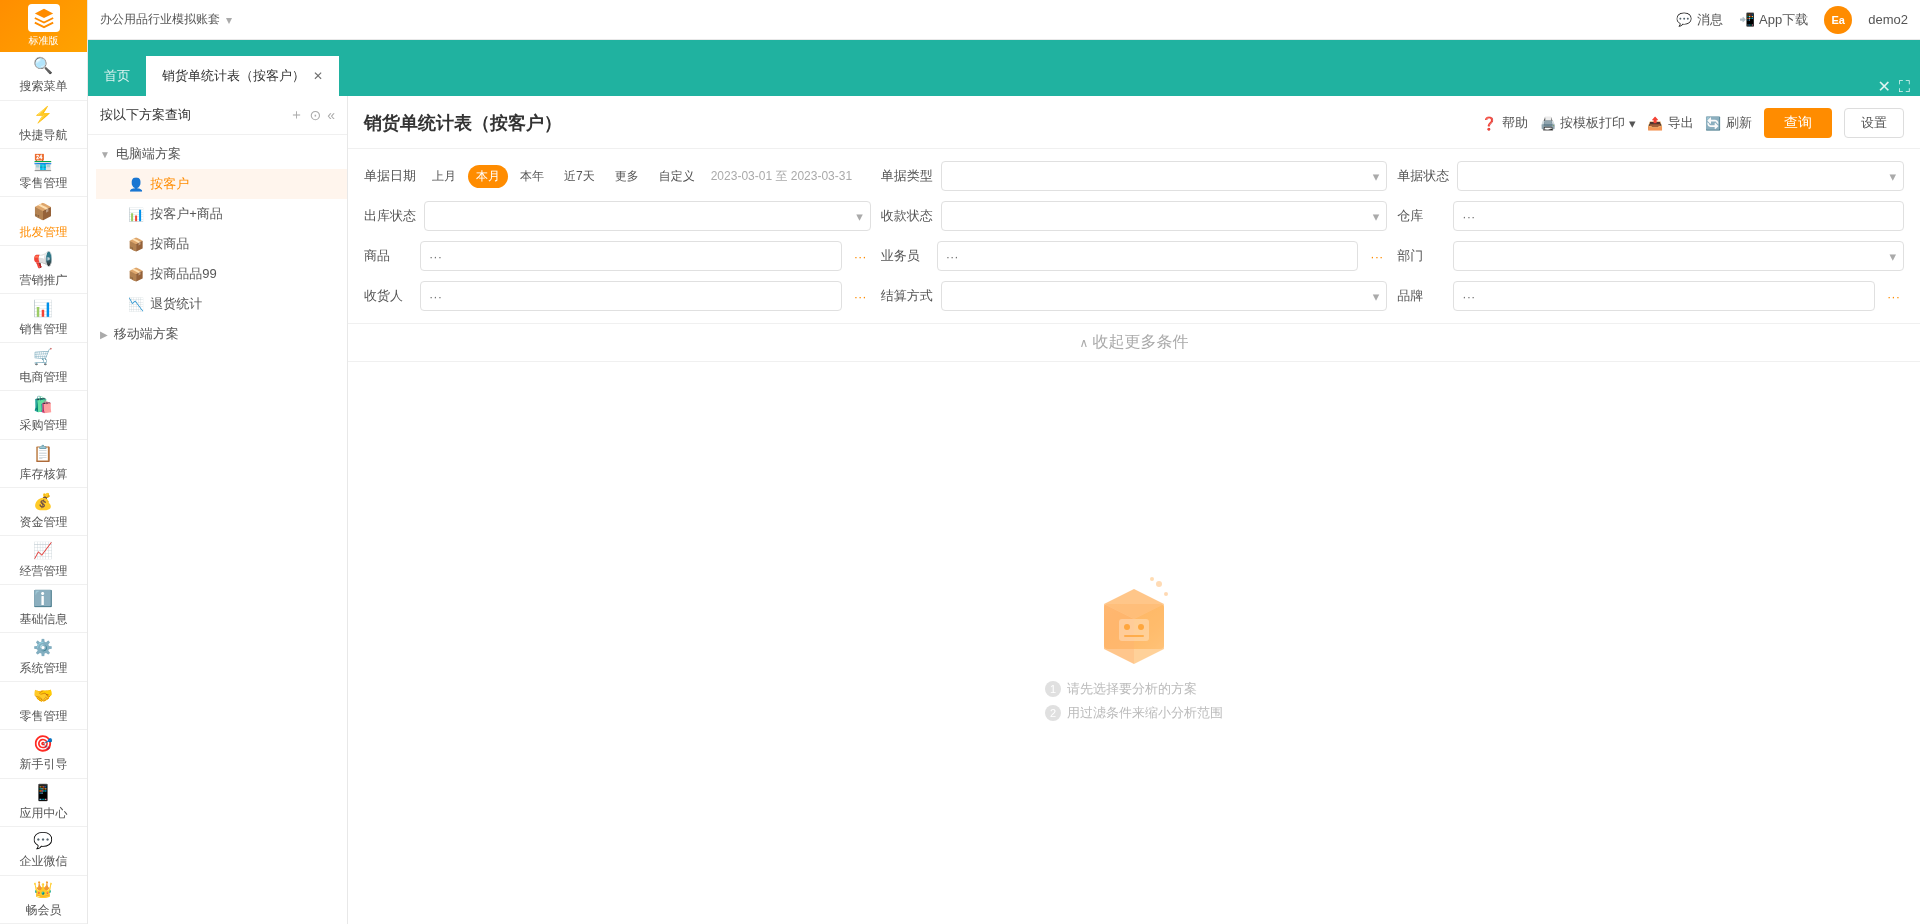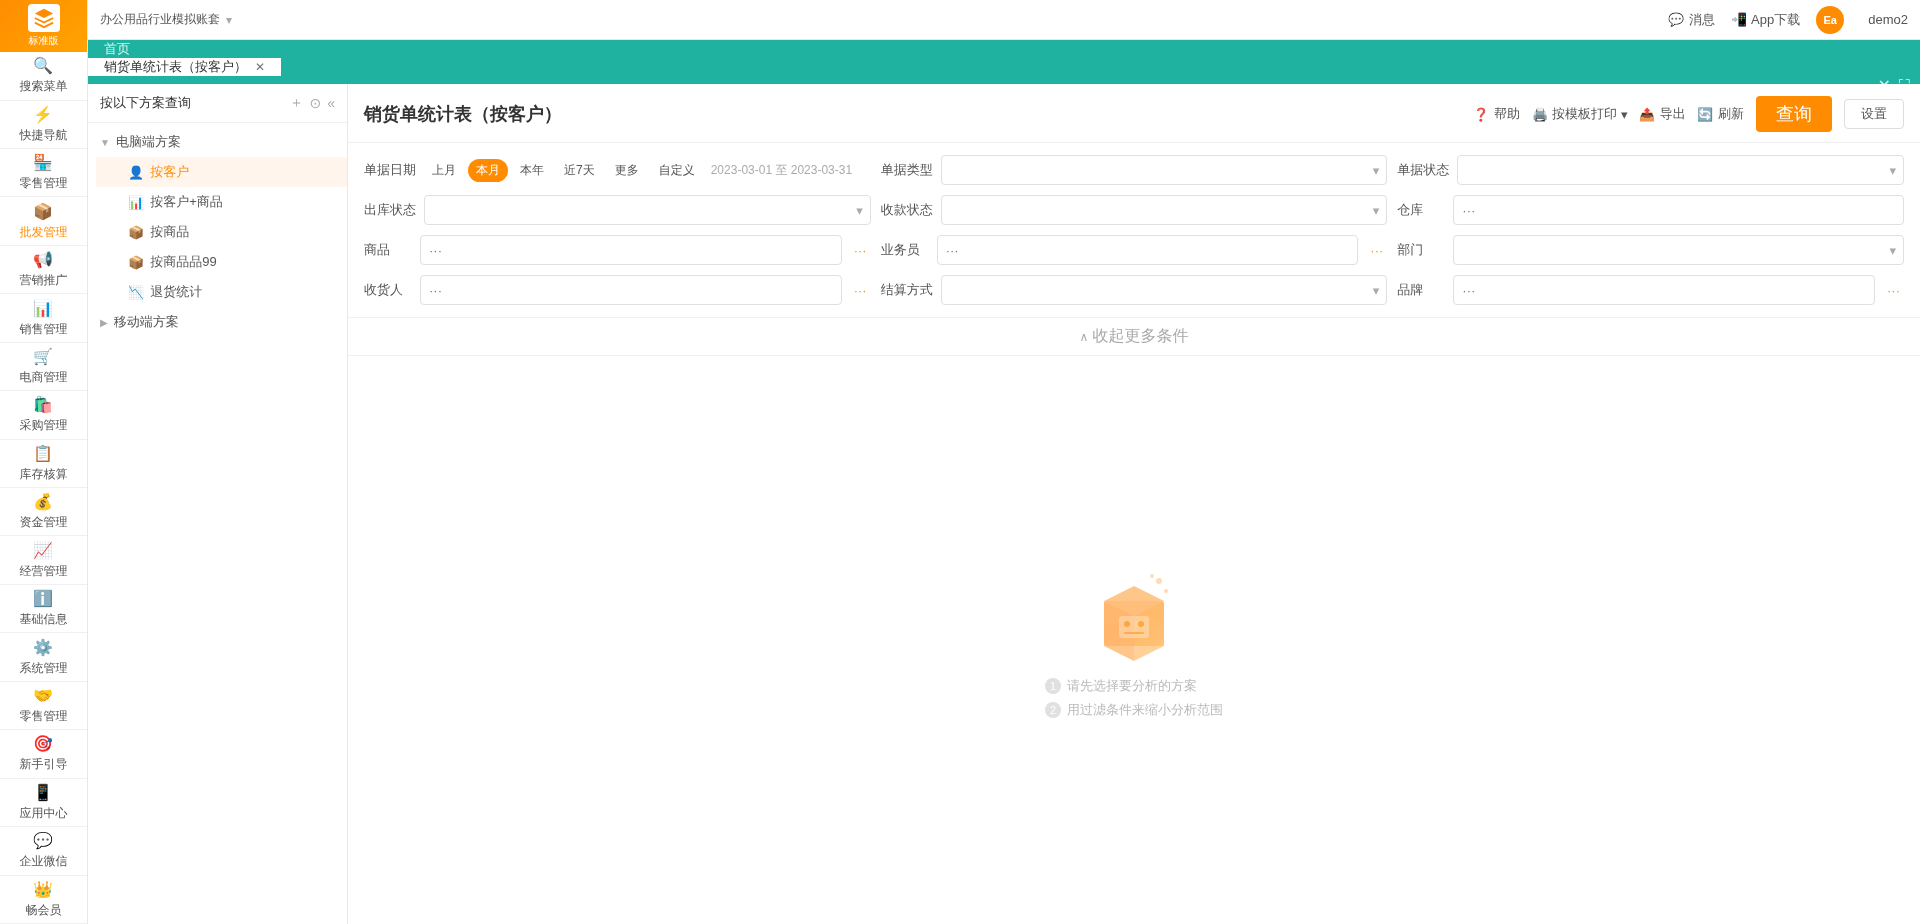--- a/index.html
+++ b/index.html
@@ -102,26 +102,25 @@
       display: flex;
       align-items: center;
       justify-content: center;
       color: #fff;
       font-size: 11px;
       font-weight: bold;
     }
 
     
     .tabbar {
-      height: 44px;
+      height: 56px;
       background: #20b2a0;
       display: flex;
-      align-items: flex-start;
-      flex-shrink: 0;
-      flex-direction: column;
+      align-items: flex-end;
+      flex-shrink: 0;
     }
     .tab-item {
       height: 40px;
       display: flex;
       align-items: center;
       padding: 0 16px;
       cursor: pointer;
       color: rgba(255,255,255,0.85);
       font-size: 13px;
       gap: 6px;
@@ -249,21 +248,21 @@
     }
     .page-actions .act-btn.template {
       display: flex; align-items: center; gap: 4px;
     }
     .btn-query {
       background: #ff8c00;
       color: #fff;
       border: none;
       padding: 6px 20px;
       border-radius: 4px;
-      font-size: 18px;
+      font-size: 14px;
       cursor: pointer;
     }
     .btn-settings {
       background: #fff;
       color: #555;
       border: 1px solid #ddd;
       padding: 5px 16px;
       border-radius: 4px;
       font-size: 13px;
       cursor: pointer;
@@ -504,21 +503,21 @@
     </div>
     <div class="topbar-right">
       <div class="top-btn">
         <span>💬</span>
         <span>消息</span>
       </div>
       <div class="top-btn">
         <span>📲</span>
         <span>App下载</span>
       </div>
-      <div class="top-btn" style="display:flex;align-items:center;gap:24px;">
+      <div class="top-btn" style="display:flex;align-items:center;gap:16px;">
         <div class="user-avatar">
           <span>Ea</span>
         </div>
         <span>demo2</span>
       </div>
     </div>
   </div>
 
   <div class="tabbar">
     <div class="tab-item">

